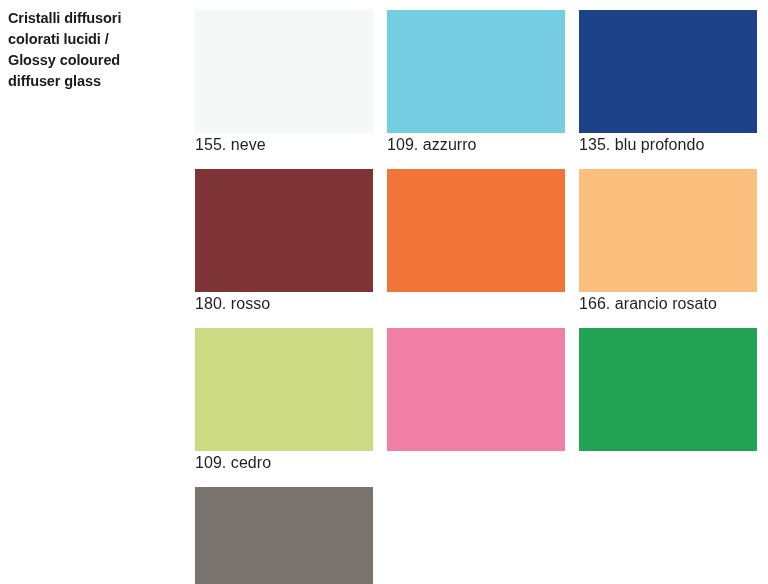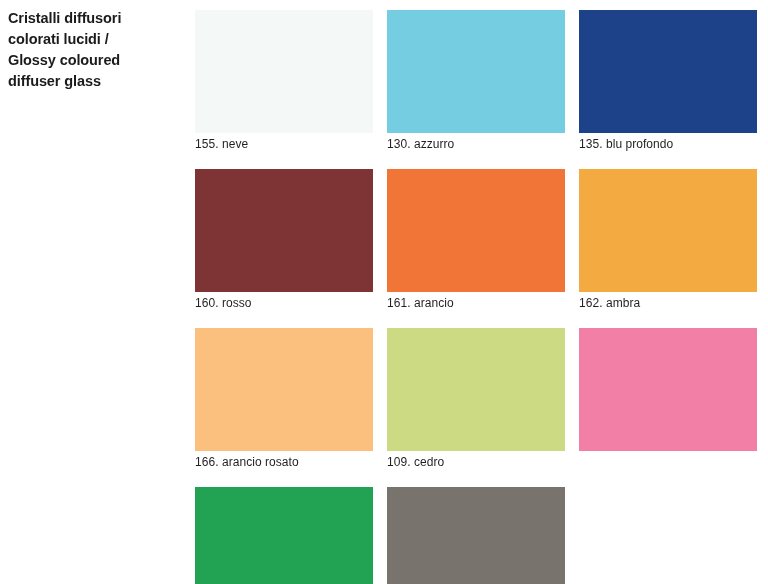--- a/index.html
+++ b/index.html
@@ -50,21 +50,21 @@
   .swatch-cell {
     width: 178px;
   }
   .swatch-chip {
     width: 178px;
     height: 123px;
     display: block;
   }
   .swatch-label {
     margin-top: 4px;
-    font-size: 12px;
+    font-size: 16px;
     line-height: 15px;
     color: #231f20;
     letter-spacing: 0.05px;
     white-space: nowrap;
   }
 </style>
 </head>
 <body>
 
 <div class="page">
@@ -76,37 +76,32 @@
 diffuser glass</div>
   </div>
 
   <div class="swatch-grid">
       <div class="swatch-cell">
         <div class="swatch-chip" style="background-color: rgb(244, 249, 248);"></div>
         <div class="swatch-label">155. neve</div>
       </div>
       <div class="swatch-cell">
         <div class="swatch-chip" style="background-color: rgb(116, 205, 225);"></div>
-        <div class="swatch-label">130. azzurro</div>
+        <div class="swatch-label">109. azzurro</div>
       </div>
       <div class="swatch-cell">
         <div class="swatch-chip" style="background-color: rgb(29, 66, 137);"></div>
         <div class="swatch-label">135. blu profondo</div>
       </div>
       <div class="swatch-cell">
         <div class="swatch-chip" style="background-color: rgb(126, 51, 53);"></div>
-        <div class="swatch-label">160. rosso</div>
+        <div class="swatch-label">180. rosso</div>
       </div>
       <div class="swatch-cell">
         <div class="swatch-chip" style="background-color: rgb(240, 117, 55);"></div>
-        <div class="swatch-label">161. arancio</div>
-      </div>
-      <div class="swatch-cell">
-        <div class="swatch-chip" style="background-color: rgb(242, 170, 65);"></div>
-        <div class="swatch-label">162. ambra</div>
       </div>
       <div class="swatch-cell">
         <div class="swatch-chip" style="background-color: rgb(251, 192, 125);"></div>
         <div class="swatch-label">166. arancio rosato</div>
       </div>
       <div class="swatch-cell">
         <div class="swatch-chip" style="background-color: rgb(205, 218, 132);"></div>
         <div class="swatch-label">109. cedro</div>
       </div>
       <div class="swatch-cell">

